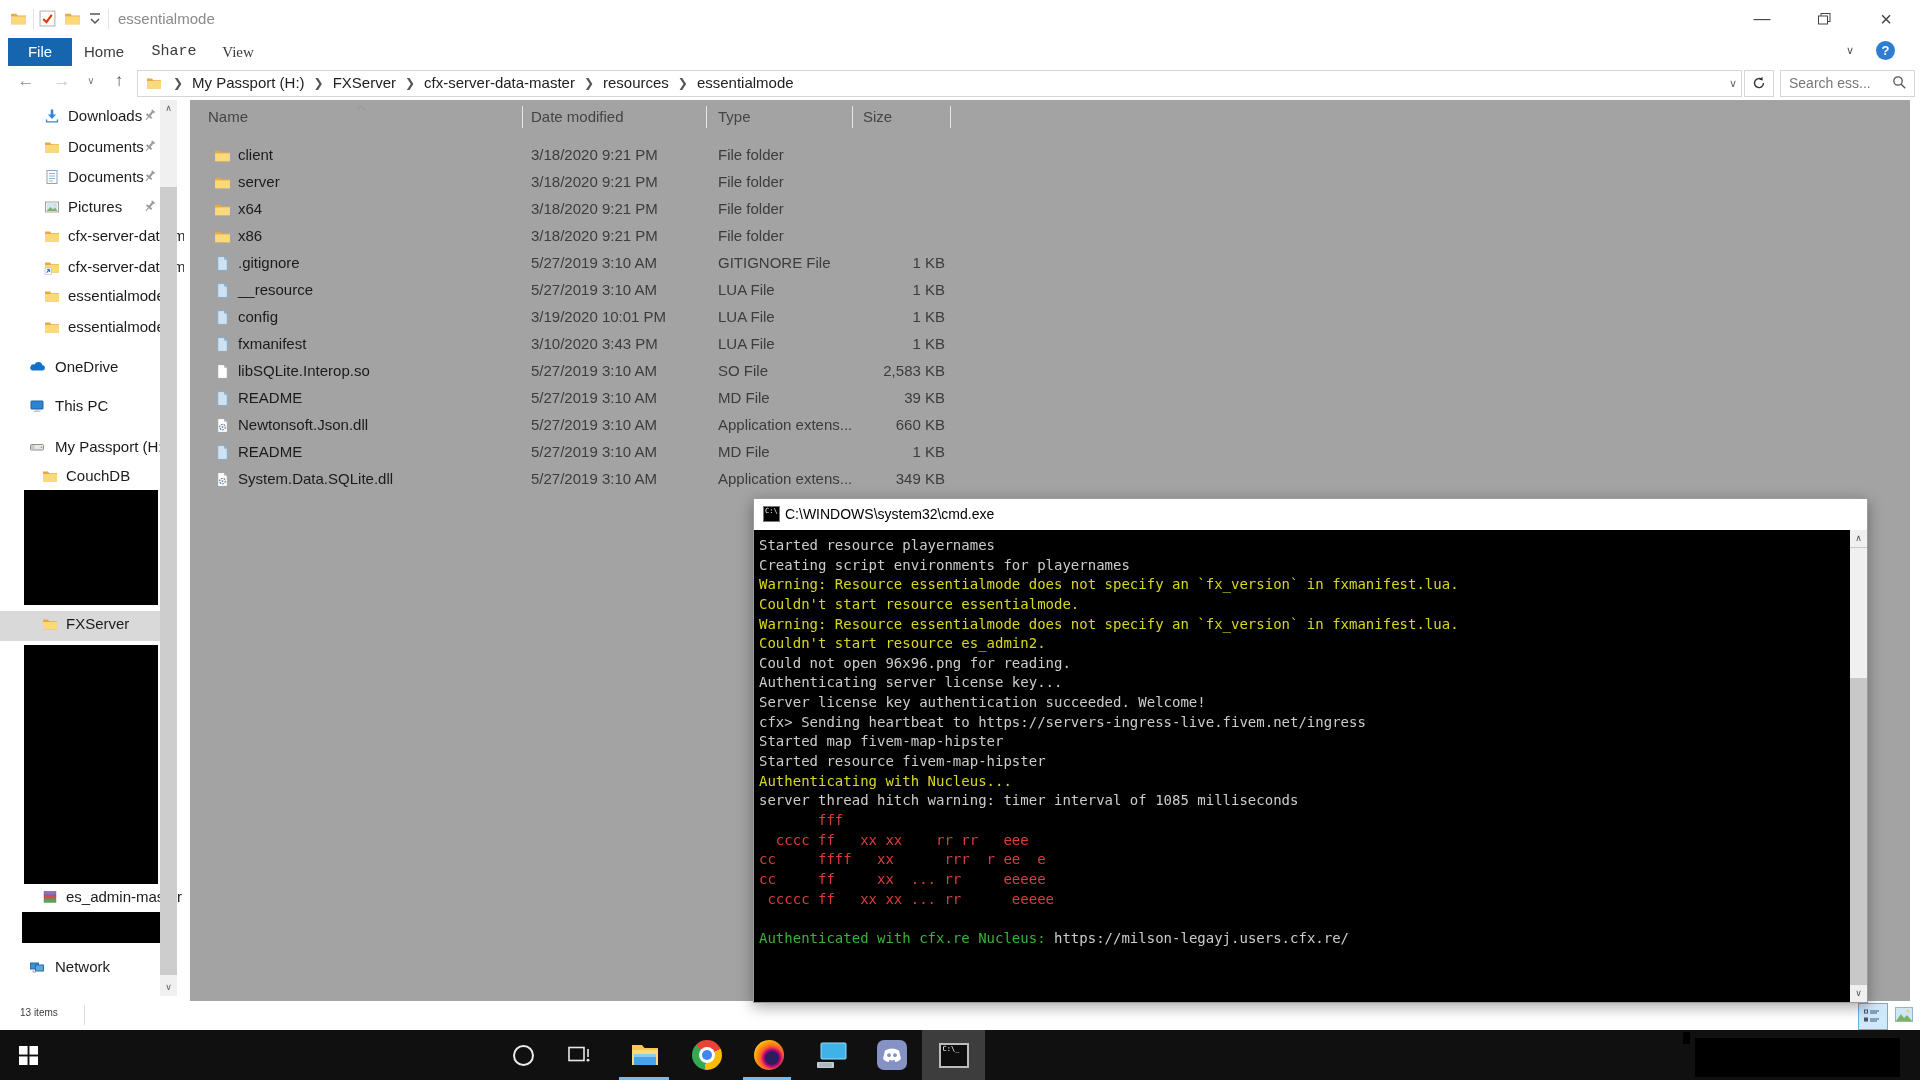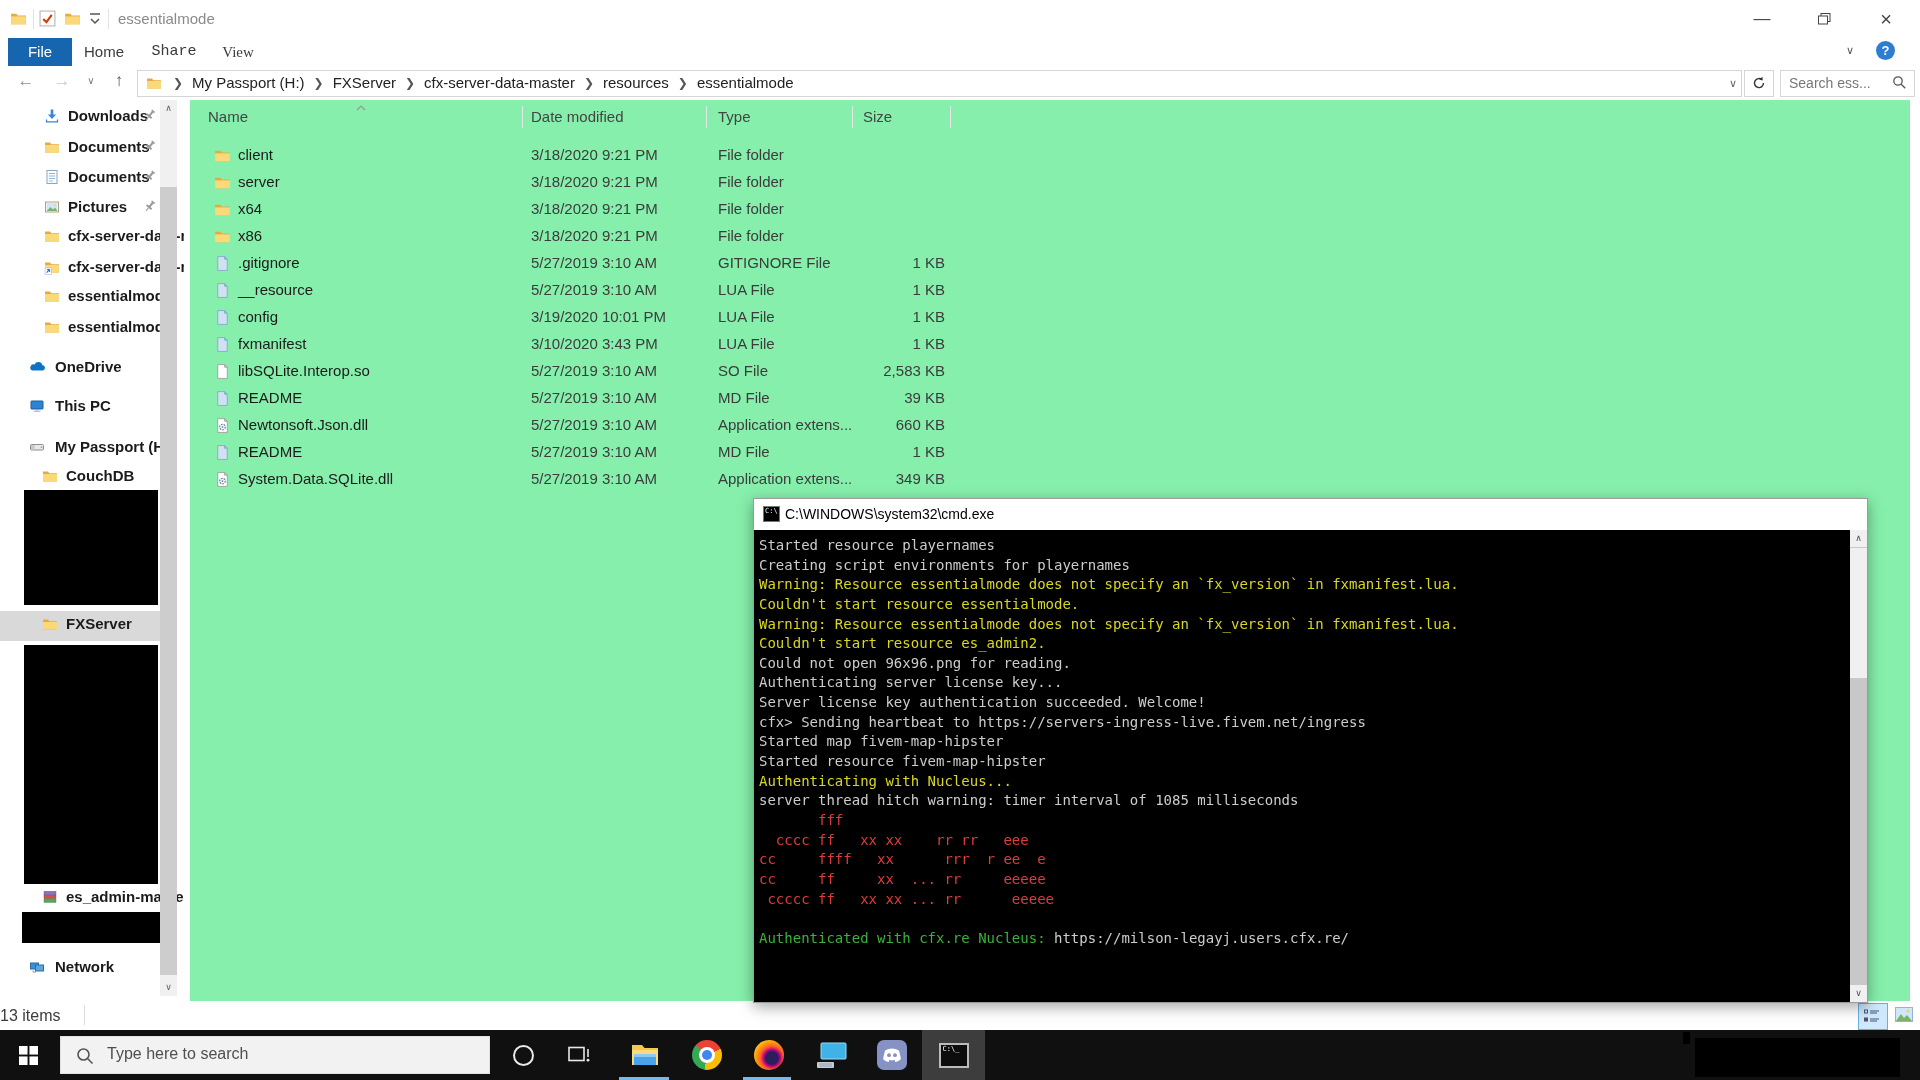--- a/index.html
+++ b/index.html
@@ -17,44 +17,44 @@
   #addressrow{position:absolute;left:0;top:66px;width:1920px;height:34px;background:#fff;}
   .navglyph{position:absolute;top:0;height:32px;line-height:30px;text-align:center;font-size:17px;}
   #addressbox{position:absolute;left:137px;top:4px;width:1603px;height:25px;border:1px solid #d6d6d6;background:#fff;}
   .crumb{display:inline-block;font-size:15px;color:#222;line-height:24px;vertical-align:top;padding:0 4px;}
   .crumb-sep{display:inline-block;font-size:12px;color:#555;line-height:24px;vertical-align:top;padding:0 5px;}
   #addr-caret{position:absolute;right:4px;top:0;font-size:11px;color:#666;line-height:24px;}
   #refreshbtn{position:absolute;left:1744px;top:4px;width:28px;height:25px;border:1px solid #d6d6d6;background:#fff;text-align:center;}
   #searchbox{position:absolute;left:1780px;top:4px;width:133px;height:25px;border:1px solid #d6d6d6;background:#fff;}
   #searchbox span.ph{position:absolute;left:8px;top:4px;font-size:14px;color:#777;}
   
-  #navpane{position:absolute;left:0;top:100px;width:184px;height:901px;overflow:hidden;background:#fff;font-weight:bold;}
+  #navpane{position:absolute;left:0;top:100px;width:184px;height:901px;overflow:hidden;background:#fff;}
   .side-item{position:absolute;left:0;width:160px;height:26px;}
   .side-item.selected{background:var(--selection,#d9d9d9);height:30px;}
   .side-icon{position:absolute;top:5px;width:16px;height:16px;}
   .side-label{position:absolute;top:4px;font-size:15px;color:#1b1b1b;white-space:nowrap;}
   .side-pin{position:absolute;left:142px;top:5px;width:16px;height:16px;}
   .redaction{position:absolute;background:#000;}
   #nav-scroll{position:absolute;left:160px;top:100px;width:17px;height:896px;background:#f0f0f0;}
   #nav-scroll .arrow{position:absolute;left:0;width:17px;height:17px;background:#f0f0f0;color:#606060;font-size:9px;text-align:center;line-height:17px;}
   #nav-thumb{position:absolute;left:0;top:87px;width:17px;height:788px;background:#cdcdcd;}
   
-  #filelist{position:absolute;left:190px;top:100px;width:1720px;height:901px;background:#86efac;}
+  #filelist{position:absolute;left:190px;top:100px;width:1720px;height:901px;background:#a3a3a3;}
   .colhead{position:absolute;top:8px;font-size:15px;color:#444;}
   .colsep{position:absolute;top:6px;width:1px;height:22px;background:#e6e6e6;}
   #sortmark{position:absolute;left:165px;top:-2px;}
   .frow{position:absolute;left:0;width:1600px;height:27px;}
   .fic{position:absolute;left:24px;top:5px;width:17px;height:17px;}
   .fname{position:absolute;left:48px;top:4px;font-size:15px;color:#1b1b1b;white-space:nowrap;}
   .fdate{position:absolute;left:341px;top:4px;font-size:15px;color:#3c3c3c;}
   .ftype{position:absolute;left:528px;top:4px;font-size:15px;color:#3c3c3c;}
   .fsize{position:absolute;left:640px;top:4px;width:115px;text-align:right;font-size:15px;color:#3c3c3c;}
   
   #statusbar{position:absolute;left:0;top:1001px;width:1920px;height:29px;background:#fff;}
-  #statusbar .count{position:absolute;left:0;top:6px;font-size:16px;color:#3c3c3c;}
+  #statusbar .count{position:absolute;left:20px;top:6px;font-size:10px;color:#3c3c3c;}
   #statusbar .sdiv{position:absolute;left:84px;top:4px;width:1px;height:20px;background:#dcdcdc;}
   .viewbtn{position:absolute;top:2px;width:28px;height:25px;background:#fff;}
   .viewbtn.active{background:#cfe8fc;border:1px solid #66b0e3;}
   
   #cmdwin{position:absolute;left:753px;top:498px;width:1115px;height:505px;background:#000;
           border:1px solid #9b9b9b;box-sizing:border-box;box-shadow:0 4px 14px rgba(0,0,0,.35);}
   #cmdtitle{position:absolute;left:0;top:0;width:100%;height:31px;background:#fff;}
   #cmdtitle .ttl{position:absolute;left:31px;top:7px;font-size:14px;color:#000;white-space:nowrap;}
   #cmdicon{position:absolute;left:9px;top:7px;width:17px;height:16px;background:#000;border:1px solid #777;box-sizing:border-box;}
   #cmdicon span{position:absolute;left:1px;top:0px;color:#eee;font-family:"DejaVu Sans Mono",monospace;font-size:7px;}
@@ -549,27 +549,20 @@
 
   <div id="taskbar">
     <div class="tbtn" style="left:8px;width:40px;">
       <svg width="19" height="19" viewBox="0 0 20 20">
           <rect x="0" y="0" width="9" height="9" fill="#fff"></rect>
           <rect x="11" y="0" width="9" height="9" fill="#fff"></rect>
           <rect x="0" y="11" width="9" height="9" fill="#fff"></rect>
           <rect x="11" y="11" width="9" height="9" fill="#fff"></rect>
         </svg>
     </div>
-    <div id="tb-search">
-      <svg width="20" height="20" viewBox="0 0 20 20">
-          <circle cx="8.5" cy="8.5" r="5.5" fill="none" stroke="#555" stroke-width="1.6"></circle>
-          <path d="M12.8 12.8 L17.5 17.5" stroke="#555" stroke-width="1.6"></path>
-        </svg>
-      <span class="ph">Type here to search</span>
-    </div>
     <div class="tbtn" style="left:500px;width:46px;">
       <span class="cortana"></span>
     </div>
     <div class="tbtn" style="left:556px;width:46px;">
       <svg width="23" height="18" viewBox="0 0 23 18">
           <rect x="1" y="1.5" width="15" height="13" fill="none" stroke="#e8e8e8" stroke-width="1.6"></rect>
           <path d="M20 3 v8" stroke="#e8e8e8" stroke-width="1.6"></path>
           <circle cx="20" cy="14.2" r="1.4" fill="#e8e8e8"></circle>
         </svg>
     </div>

